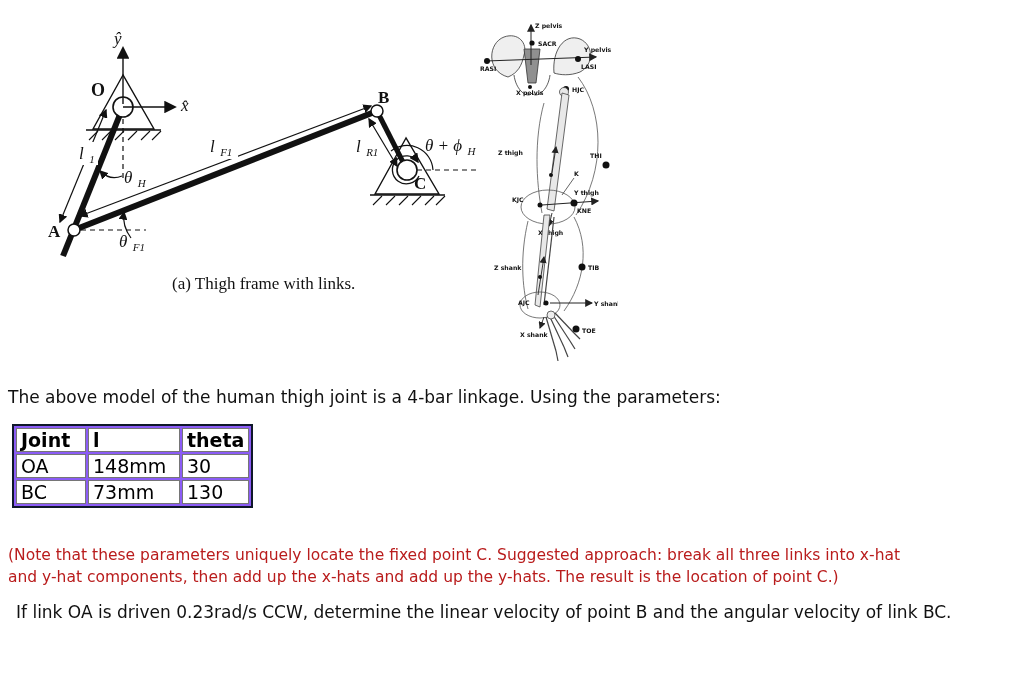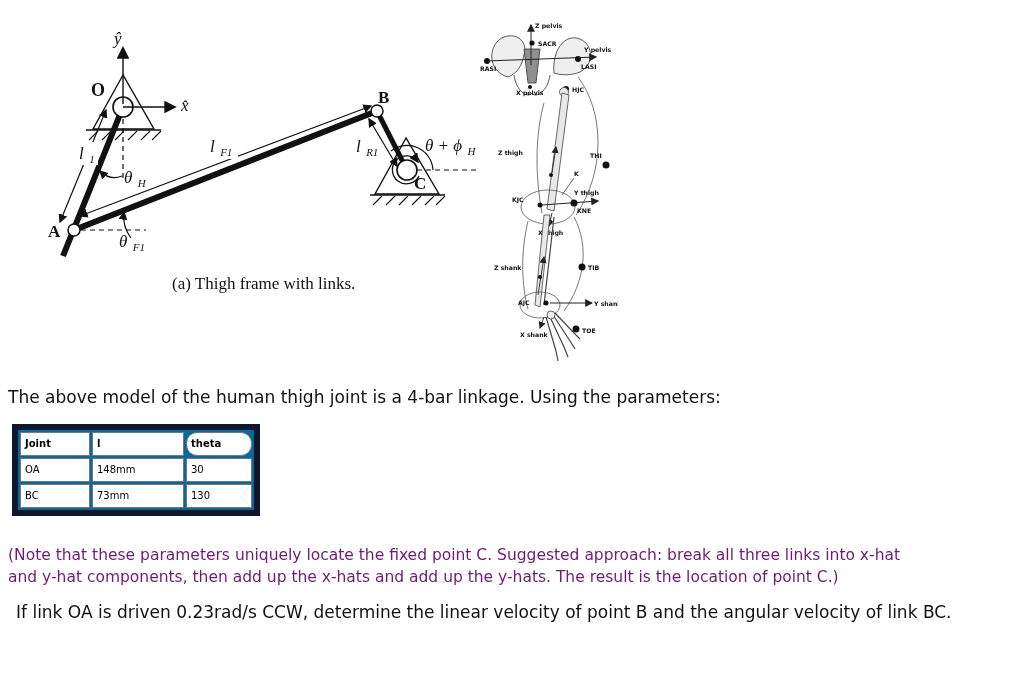--- a/index.html
+++ b/index.html
@@ -1,29 +1,29 @@
 <!DOCTYPE html>
 <html><head>
 <meta charset="utf-8">
 <style>
   html,body{margin:0;padding:0;background:#fff;}
   .canvas{position:relative;width:1024px;height:682px;background:#fff;overflow:hidden;
           font-family:"DejaVu Sans",sans-serif;color:#000;}
   .fig{position:absolute;}
   .textline{position:absolute;font-size:17px;line-height:21px;white-space:nowrap;color:#111;}
-  .noteblock{position:absolute;font-size:15.5px;line-height:22px;color:#701a75;}
+  .noteblock{position:absolute;font-size:15.5px;line-height:22px;color:#b91c1c;}
   .noteblock div{white-space:nowrap;}
   table.params{position:absolute;left:12px;top:424px;border-collapse:separate;border-spacing:2px;
-               border:6px solid #0f172a;background:#0369a1;font-size:10px;line-height:20px;}
+               border:2px solid #0f172a;background:#8b5cf6;font-size:19px;line-height:20px;}
   table.params th,table.params td{border:1px solid #767676;padding:1px 4px;text-align:left;
                font-family:"DejaVu Sans",sans-serif;background:#fff;}
   table.params th{font-weight:bold;}
   table.params .c1{width:60px;}
   table.params .c2{width:82px;}
-  table.params .c3{width:56px;border-radius:11px;}
+  table.params .c3{width:56px;}
   svg text{fill:#111;}
   .mathit{font-family:"Liberation Serif",serif;font-style:italic;}
   .mathbd{font-family:"Liberation Serif",serif;font-weight:bold;}
   .cap{font-family:"Liberation Serif",serif;font-size:17px;}
   .alab{font-family:"DejaVu Sans",sans-serif;font-size:6.2px;font-weight:bold;fill:#111;}
 </style>
 </head>
 <body>
 
 <div class="canvas">

